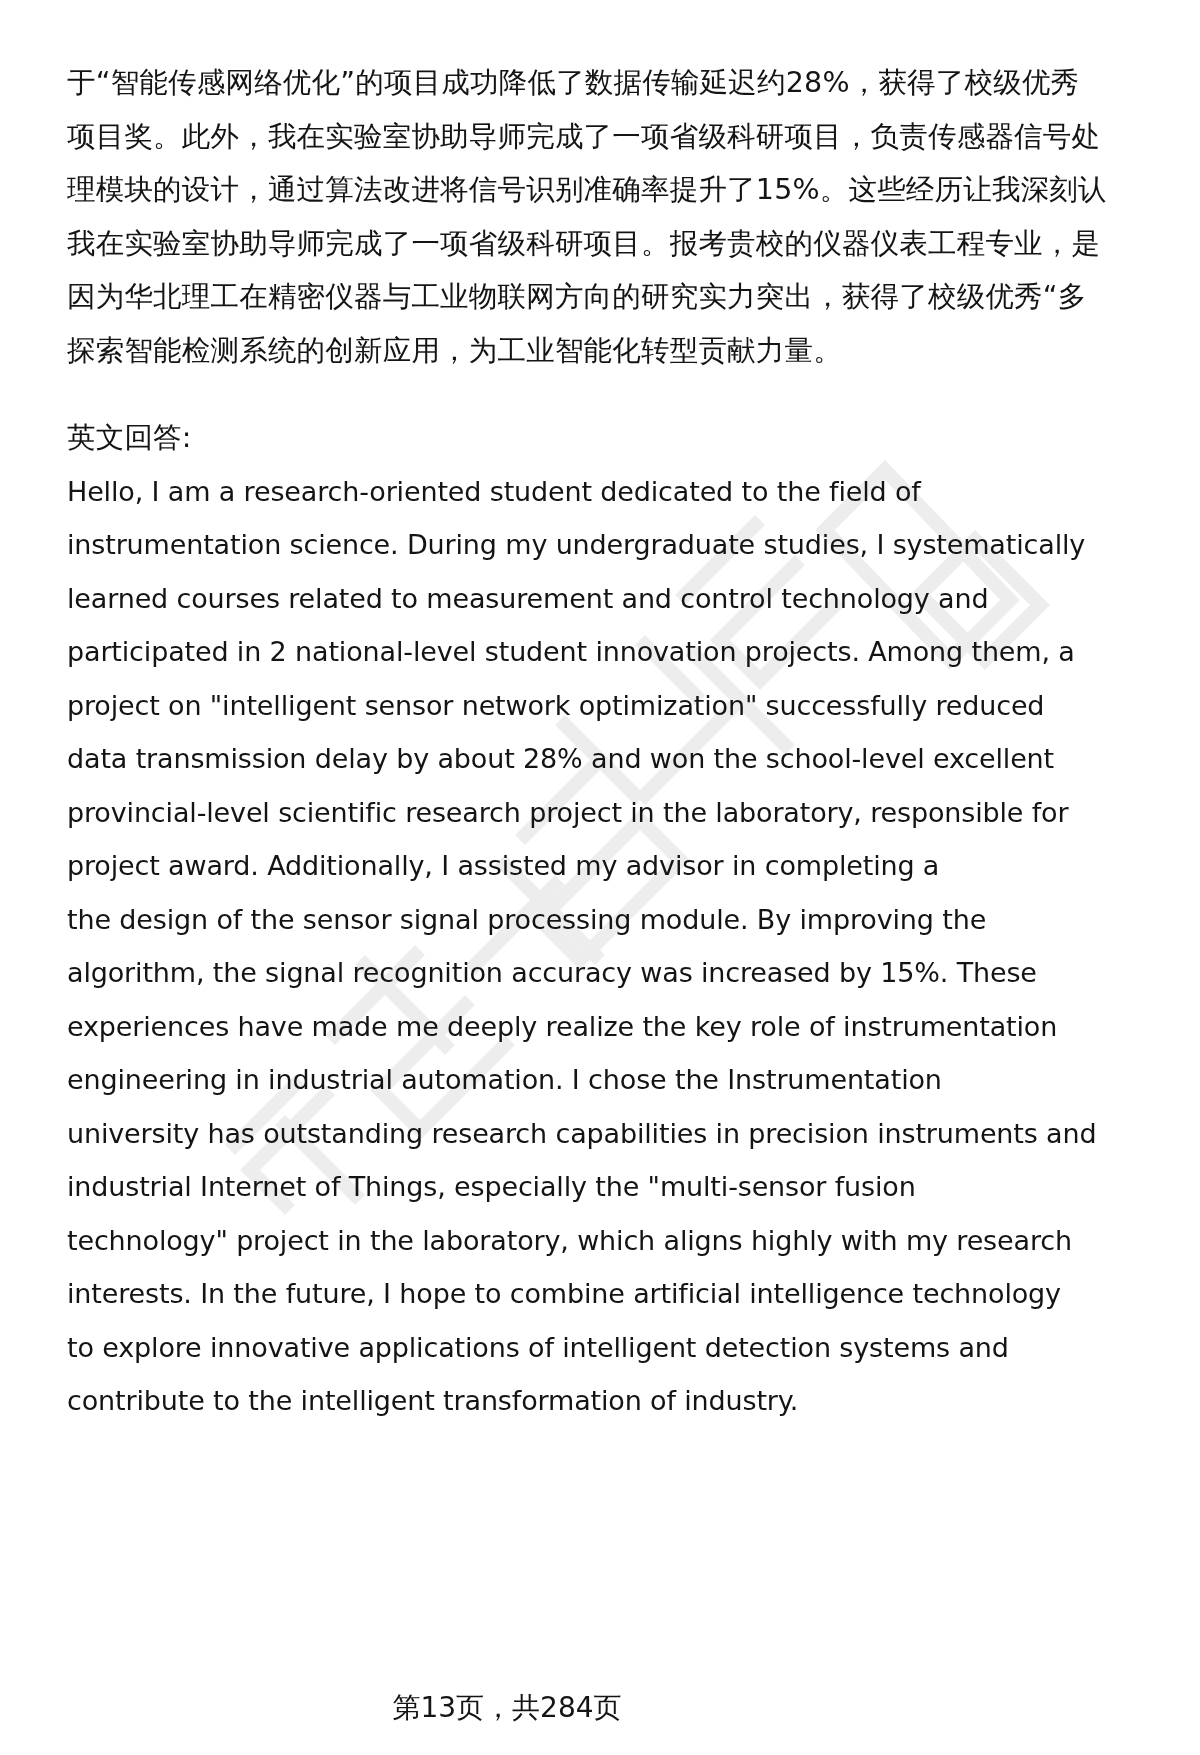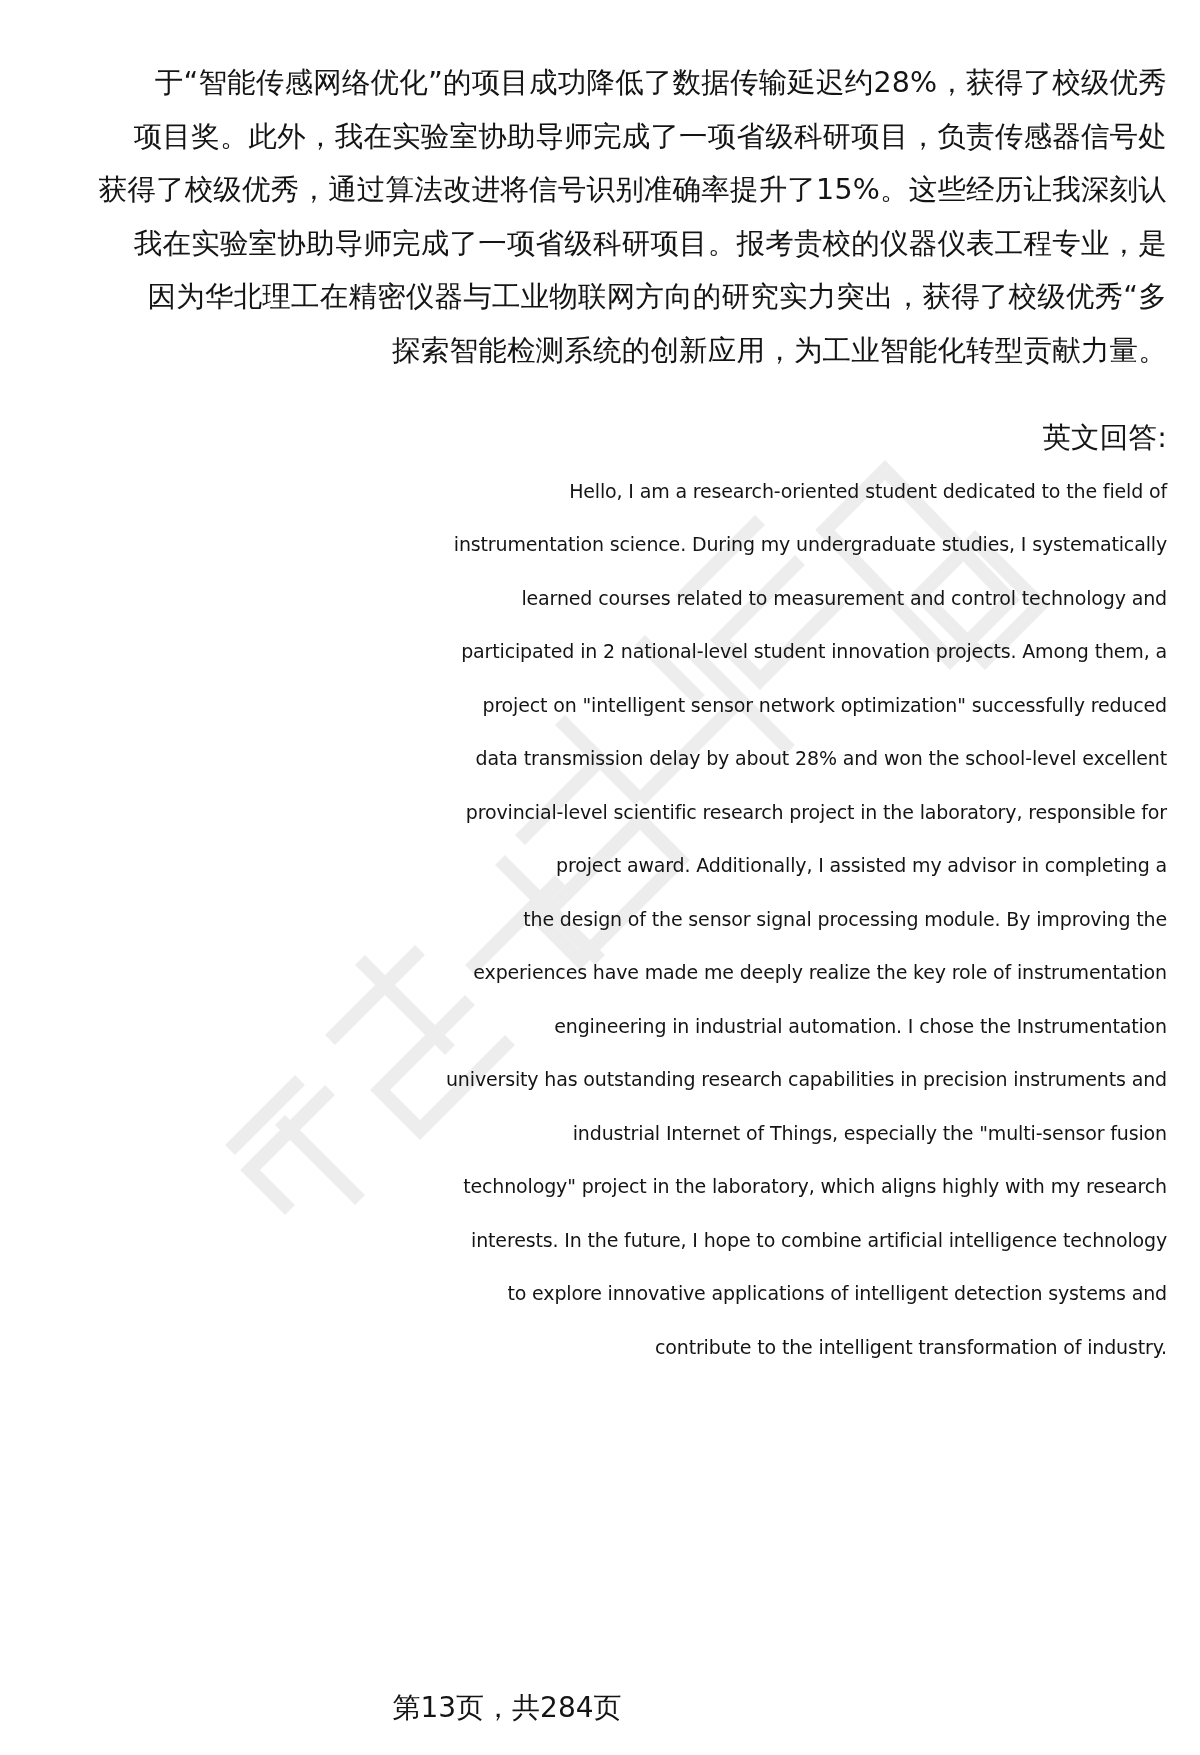--- a/index.html
+++ b/index.html
@@ -23,35 +23,34 @@
       height: 1755px;
       pointer-events: none;
       z-index: 0;
     }
     .page {
       position: absolute;
       left: 67px;
       top: 56px;
       width: 1100px;
       z-index: 1;
-      text-align: right;
     }
     .line {
       font-size: 27px;
       line-height: 53.5px;
       height: 53.5px;
       white-space: nowrap;
       letter-spacing: 0px;
     }
     .zh {
       font-size: 28.5px;
       letter-spacing: 0.2px;
     }
     .en {
-      font-size: 19px;
+      font-size: 27px;
       letter-spacing: -0.15px;
     }
     .spacer {
       height: 34px;
     }
     .footer {
       position: absolute;
       left: 0;
       top: 1690px;
       width: 1014px;
@@ -81,39 +80,40 @@
     <path d="M 280 1120 L 360 1200 M 230 1150 L 300 1080"></path>
     <path d="M 600 760 L 520 840 M 560 720 L 640 800"></path>
     <path d="M 680 600 L 760 520 M 640 640 L 700 700"></path>
   </g>
 </svg>
 
 <main class="page">
   <section>
     <div class="line zh">于“智能传感网络优化”的项目成功降低了数据传输延迟约28%，获得了校级优秀</div>
     <div class="line zh">项目奖。此外，我在实验室协助导师完成了一项省级科研项目，负责传感器信号处</div>
-    <div class="line zh">获得了校级优秀，通过算法改进将信号识别准确率提升了15%。这些经历让我深刻认</div>
+    <div class="line zh">理模块的设计，通过算法改进将信号识别准确率提升了15%。这些经历让我深刻认</div>
     <div class="line zh">我在实验室协助导师完成了一项省级科研项目。报考贵校的仪器仪表工程专业，是</div>
     <div class="line zh">因为华北理工在精密仪器与工业物联网方向的研究实力突出，获得了校级优秀“多</div>
     <div class="line zh">探索智能检测系统的创新应用，为工业智能化转型贡献力量。</div>
   </section>
 
   <div class="spacer"></div>
 
   <section>
     <div class="line zh">英文回答:</div>
     <div class="line en">Hello, I am a research-oriented student dedicated to the field of</div>
     <div class="line en">instrumentation science. During my undergraduate studies, I systematically</div>
     <div class="line en">learned courses related to measurement and control technology and</div>
     <div class="line en">participated in 2 national-level student innovation projects. Among them, a</div>
     <div class="line en">project on "intelligent sensor network optimization" successfully reduced</div>
     <div class="line en">data transmission delay by about 28% and won the school-level excellent</div>
     <div class="line en">provincial-level scientific research project in the laboratory, responsible for</div>
     <div class="line en">project award. Additionally, I assisted my advisor in completing a</div>
     <div class="line en">the design of the sensor signal processing module. By improving the</div>
+    <div class="line en">algorithm, the signal recognition accuracy was increased by 15%. These</div>
     <div class="line en">experiences have made me deeply realize the key role of instrumentation</div>
     <div class="line en">engineering in industrial automation. I chose the Instrumentation</div>
     <div class="line en">university has outstanding research capabilities in precision instruments and</div>
     <div class="line en">industrial Internet of Things, especially the "multi-sensor fusion</div>
     <div class="line en">technology" project in the laboratory, which aligns highly with my research</div>
     <div class="line en">interests. In the future, I hope to combine artificial intelligence technology</div>
     <div class="line en">to explore innovative applications of intelligent detection systems and</div>
     <div class="line en">contribute to the intelligent transformation of industry.</div>
   </section>
 </main>

